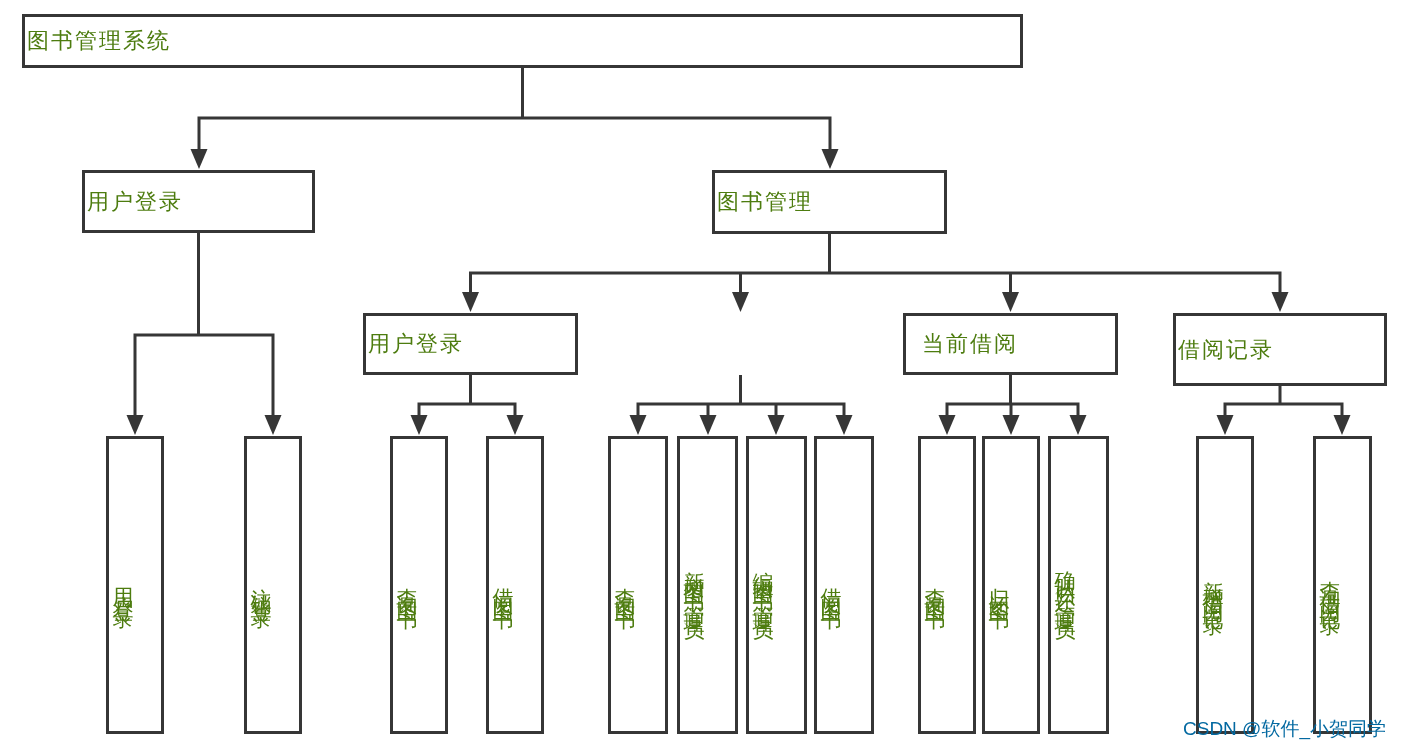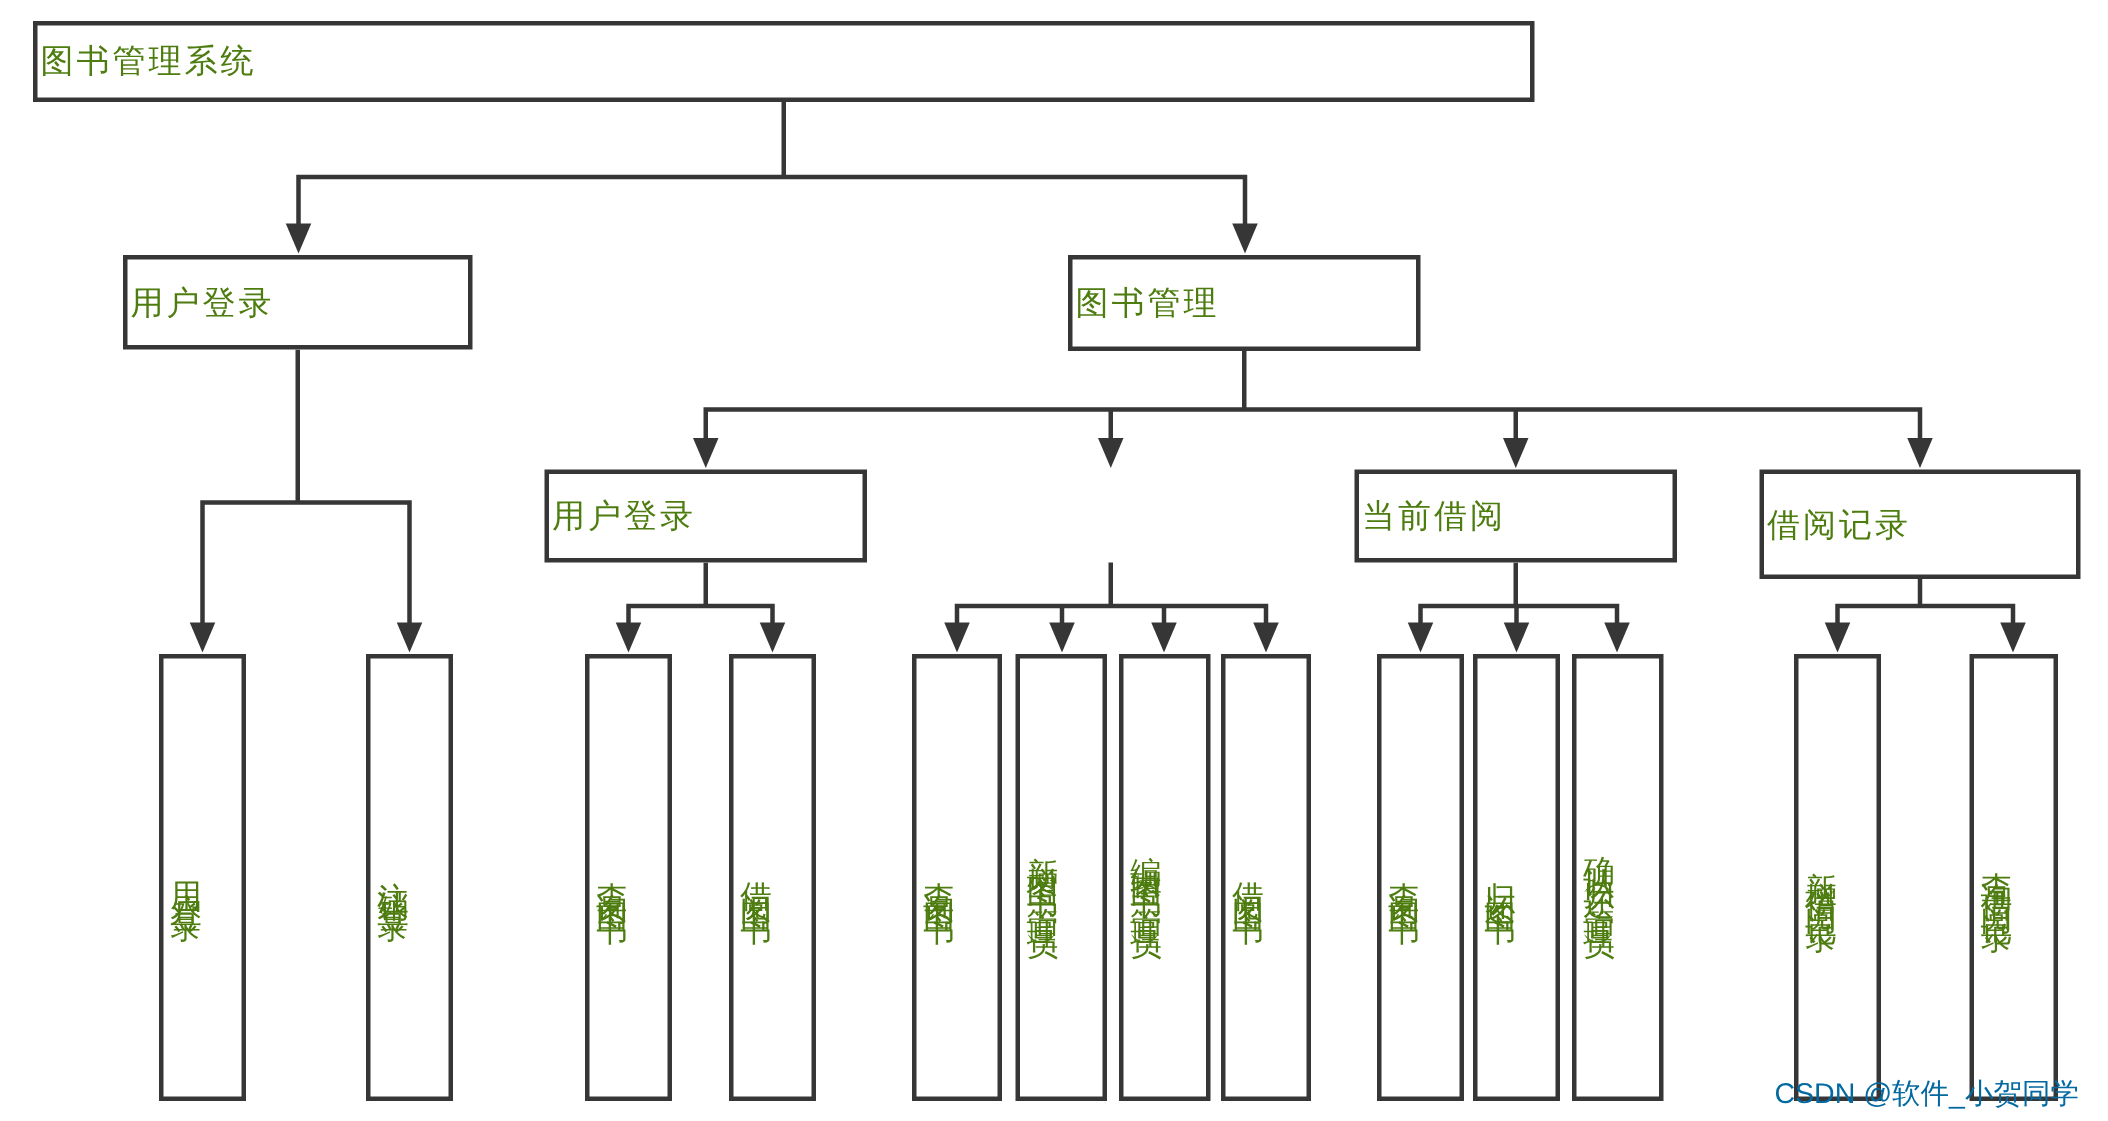--- a/index.html
+++ b/index.html
@@ -44,21 +44,21 @@
     font-size: 21px;
     letter-spacing: 7px;
     white-space: nowrap;
   }
   
   .n-root    { left: 22px;   top: 14px;  width: 1001px; height: 54px; }
   .n-login   { left: 82px;   top: 170px; width: 233px;  height: 63px; }
   .n-mgmt    { left: 712px;  top: 170px; width: 235px;  height: 64px; }
   .n-rec     { left: 363px;  top: 313px; width: 215px;  height: 62px; }
   .n-borrow  { left: 633px;  top: 313px; width: 215px;  height: 62px; }
-  .n-current { left: 903px;  top: 313px; width: 215px;  height: 62px; }
+  .n-current { left: 903px;  top: 313px; width: 215px;  height: 62px; padding-left: 14px; }
   .n-records { left: 1173px; top: 313px; width: 214px;  height: 73px; }
   .leaf { top: 436px; height: 298px; }
   .l-a1 { left: 106px;  width: 58px; }
   .l-a2 { left: 244px;  width: 58px; }
   .l-b1 { left: 390px;  width: 58px; }
   .l-b2 { left: 486px;  width: 58px; }
   .l-c1 { left: 608px;  width: 60px; }
   .l-c2 { left: 677px;  width: 61px; }
   .l-c3 { left: 746px;  width: 61px; }
   .l-c4 { left: 814px;  width: 60px; }

